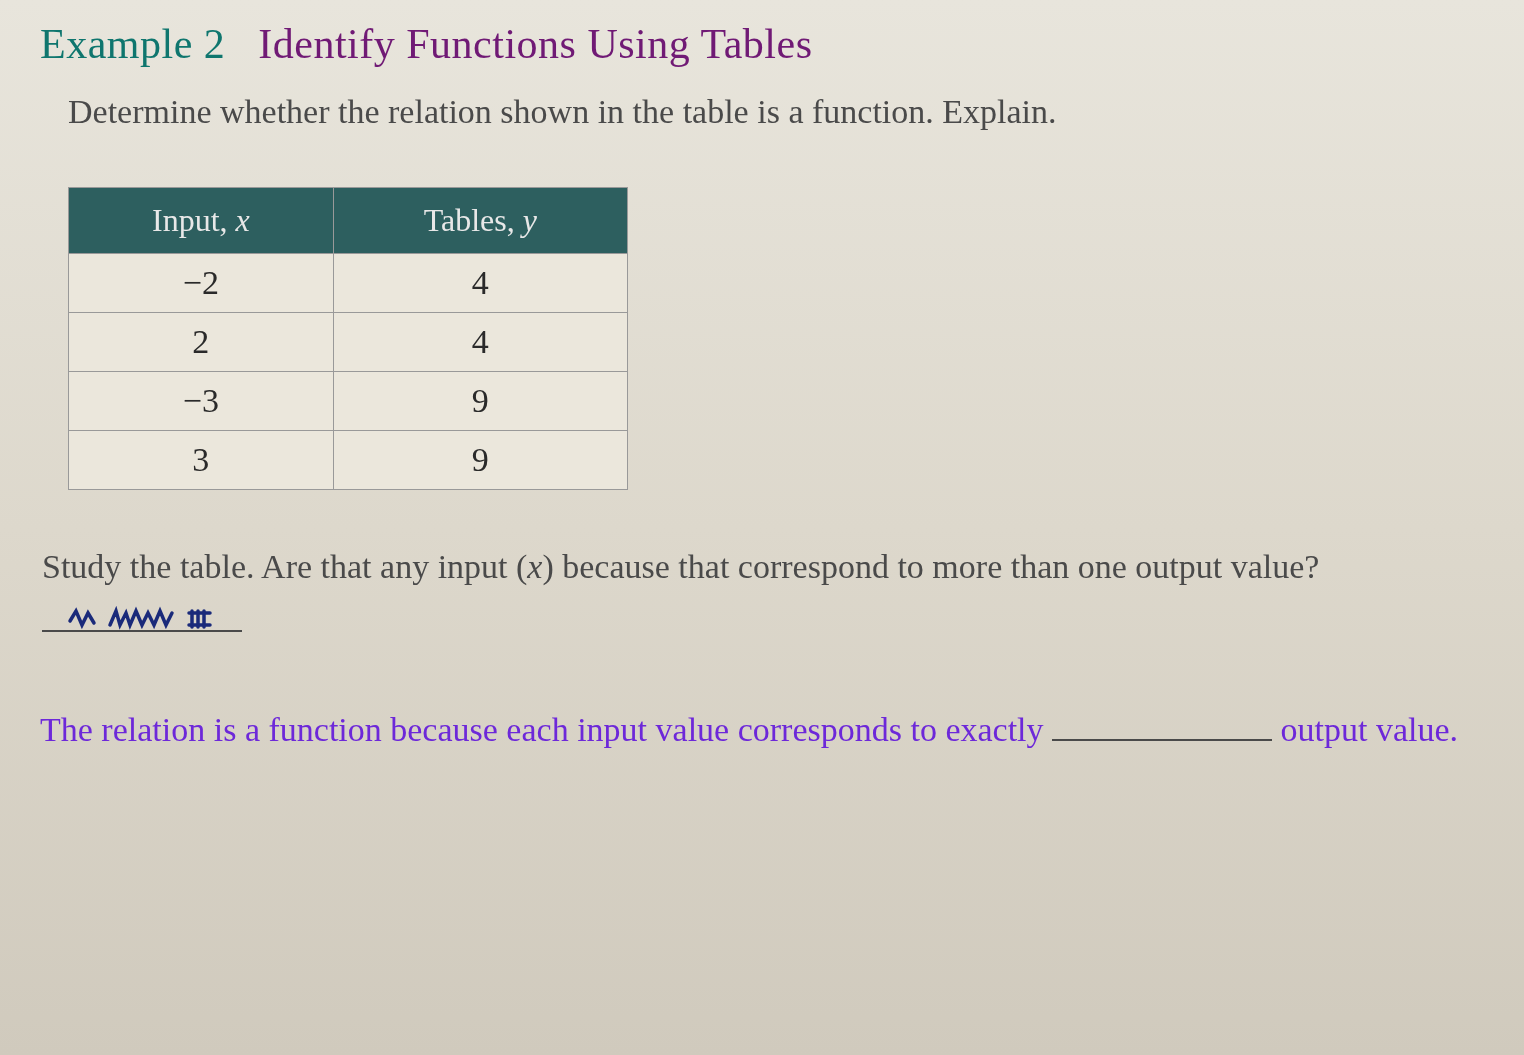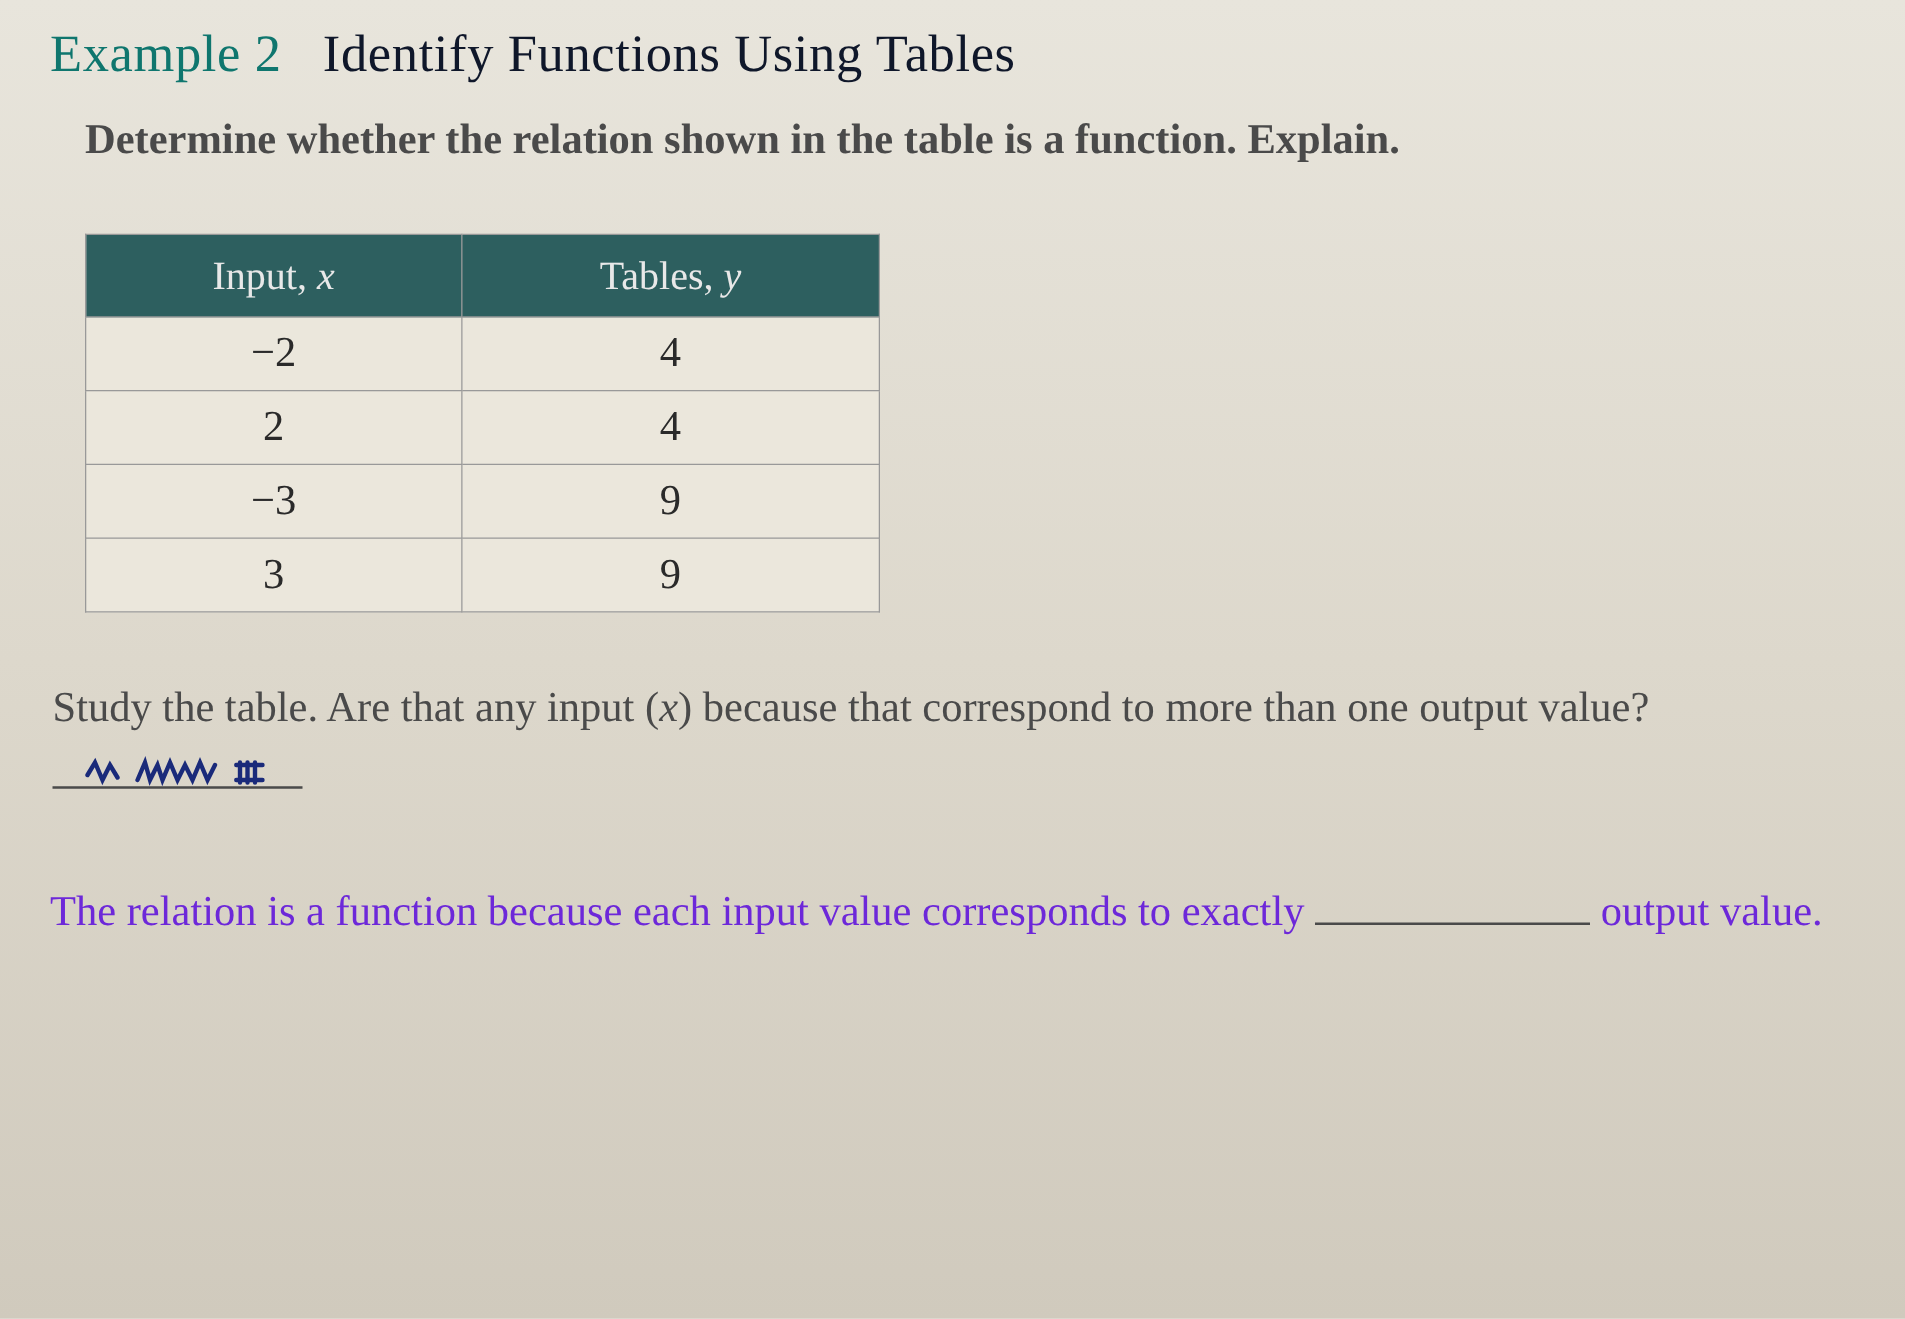--- a/index.html
+++ b/index.html
@@ -18,38 +18,38 @@
       font-size: 42px;
       margin-bottom: 18px;
       font-weight: 600;
       letter-spacing: 0.5px;
     }
     .example-number {
       color: #0f766e;
       font-weight: normal;
     }
     .example-title {
-      color: #0f172a;
+      color: #701a75;
       font-weight: 500;
     }
     .instruction {
       font-size: 34px;
-      font-weight: bold;
+      font-weight: normal;
       color: #4a4a4a;
       line-height: 1.5;
       margin-bottom: 50px;
       padding-left: 28px;
     }
     .table-container {
       margin-left: 28px;
       margin-bottom: 50px;
     }
     table {
       border-collapse: collapse;
-      width: 636px;
+      width: 560px;
     }
     th {
       background-color: #2d5f5f;
       color: #e8e8e8;
       font-size: 32px;
       font-weight: normal;
       padding: 14px 20px;
       text-align: center;
       border: 1px solid #999;
     }

